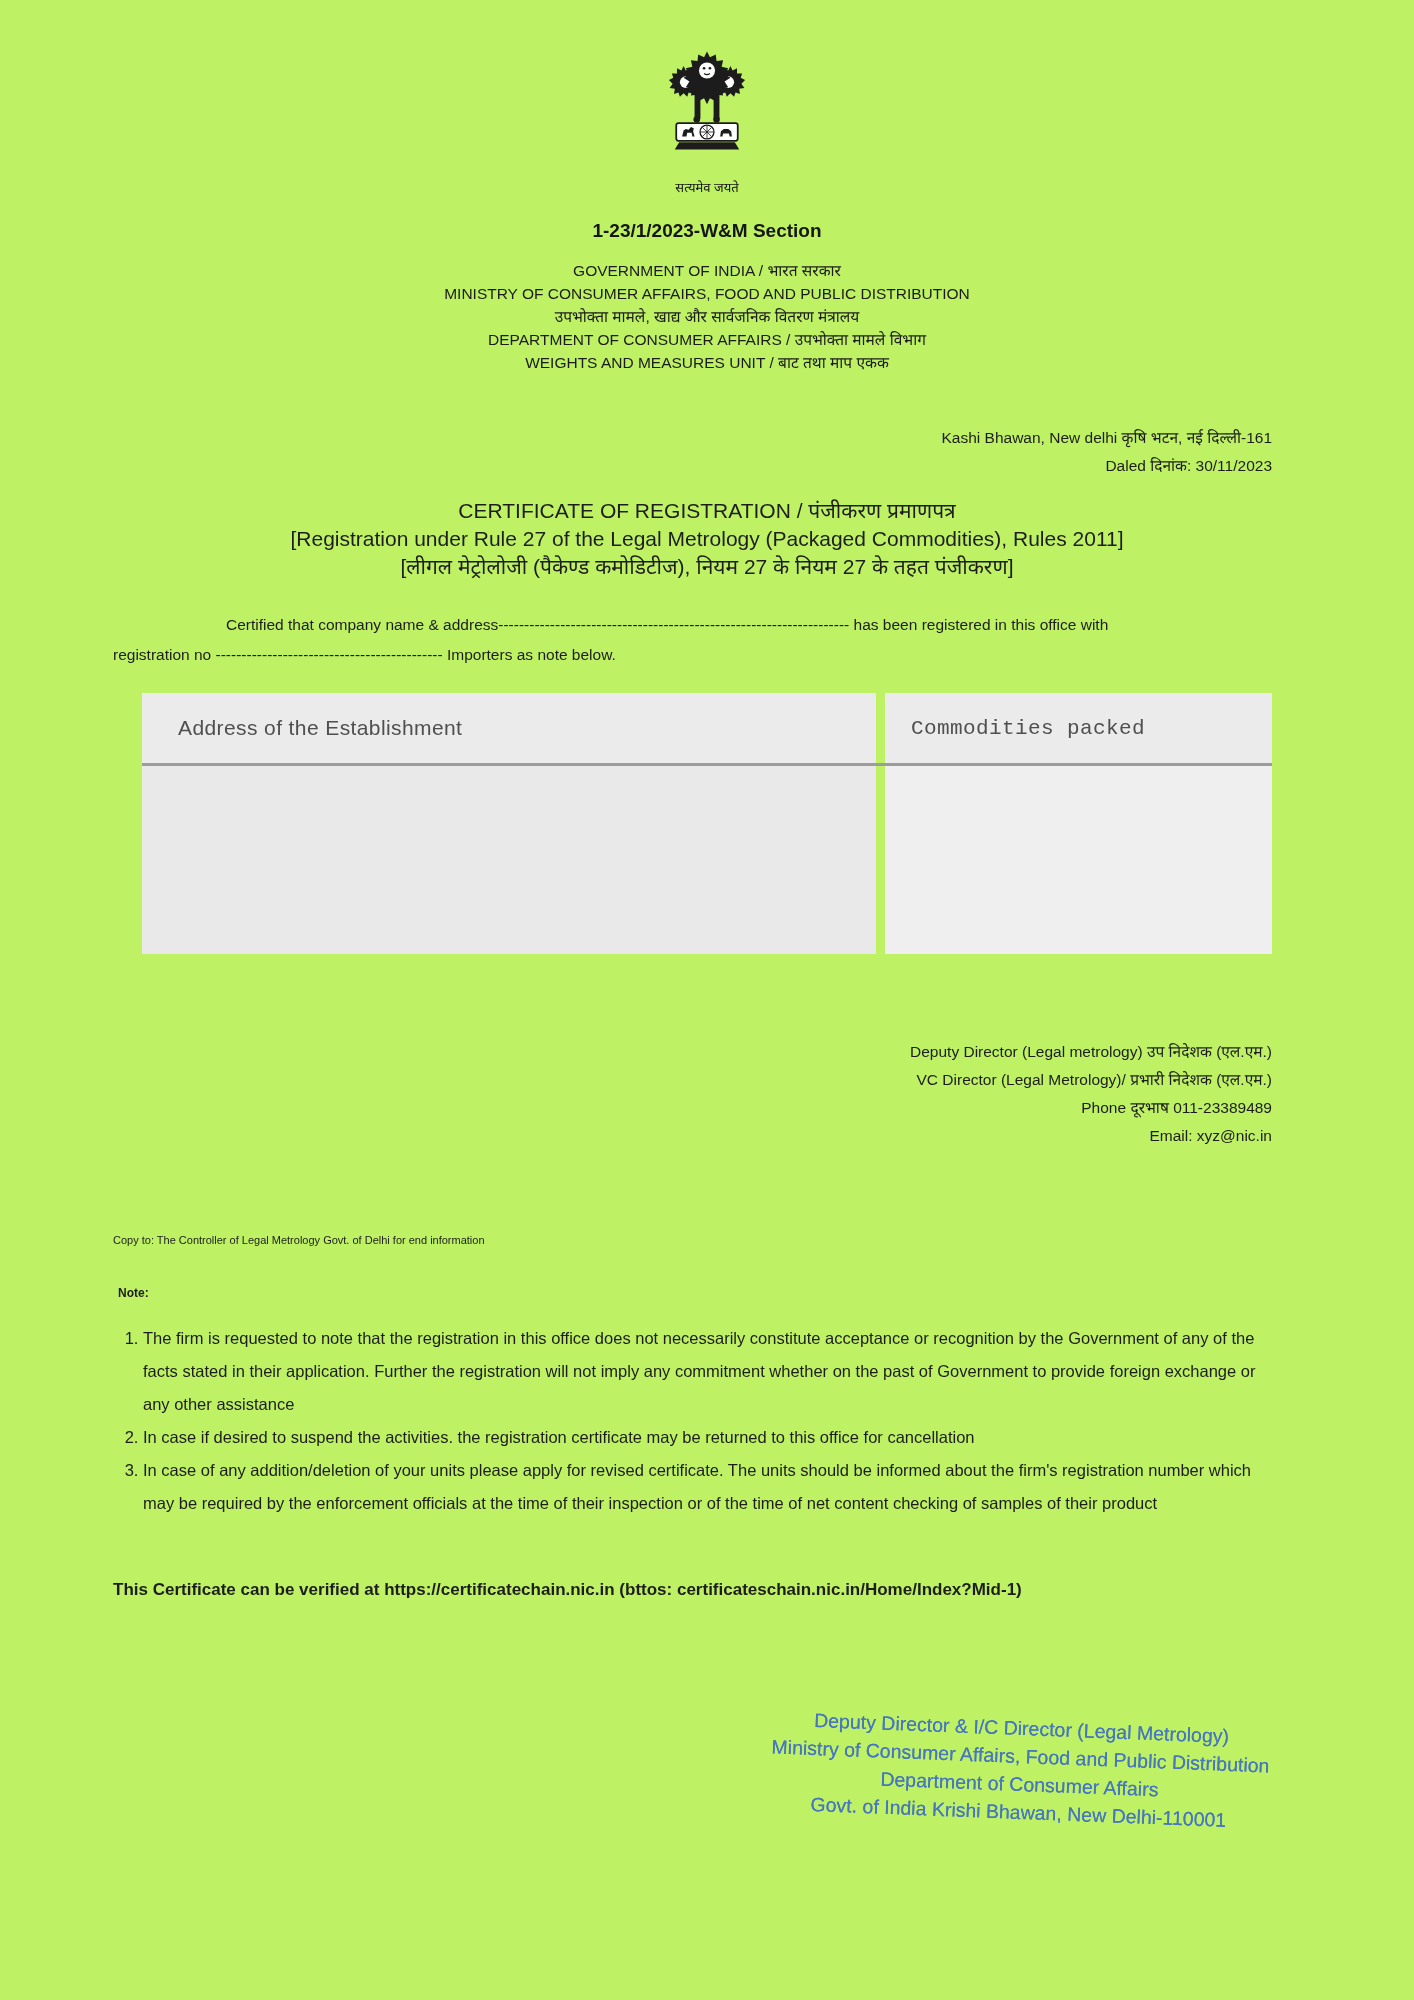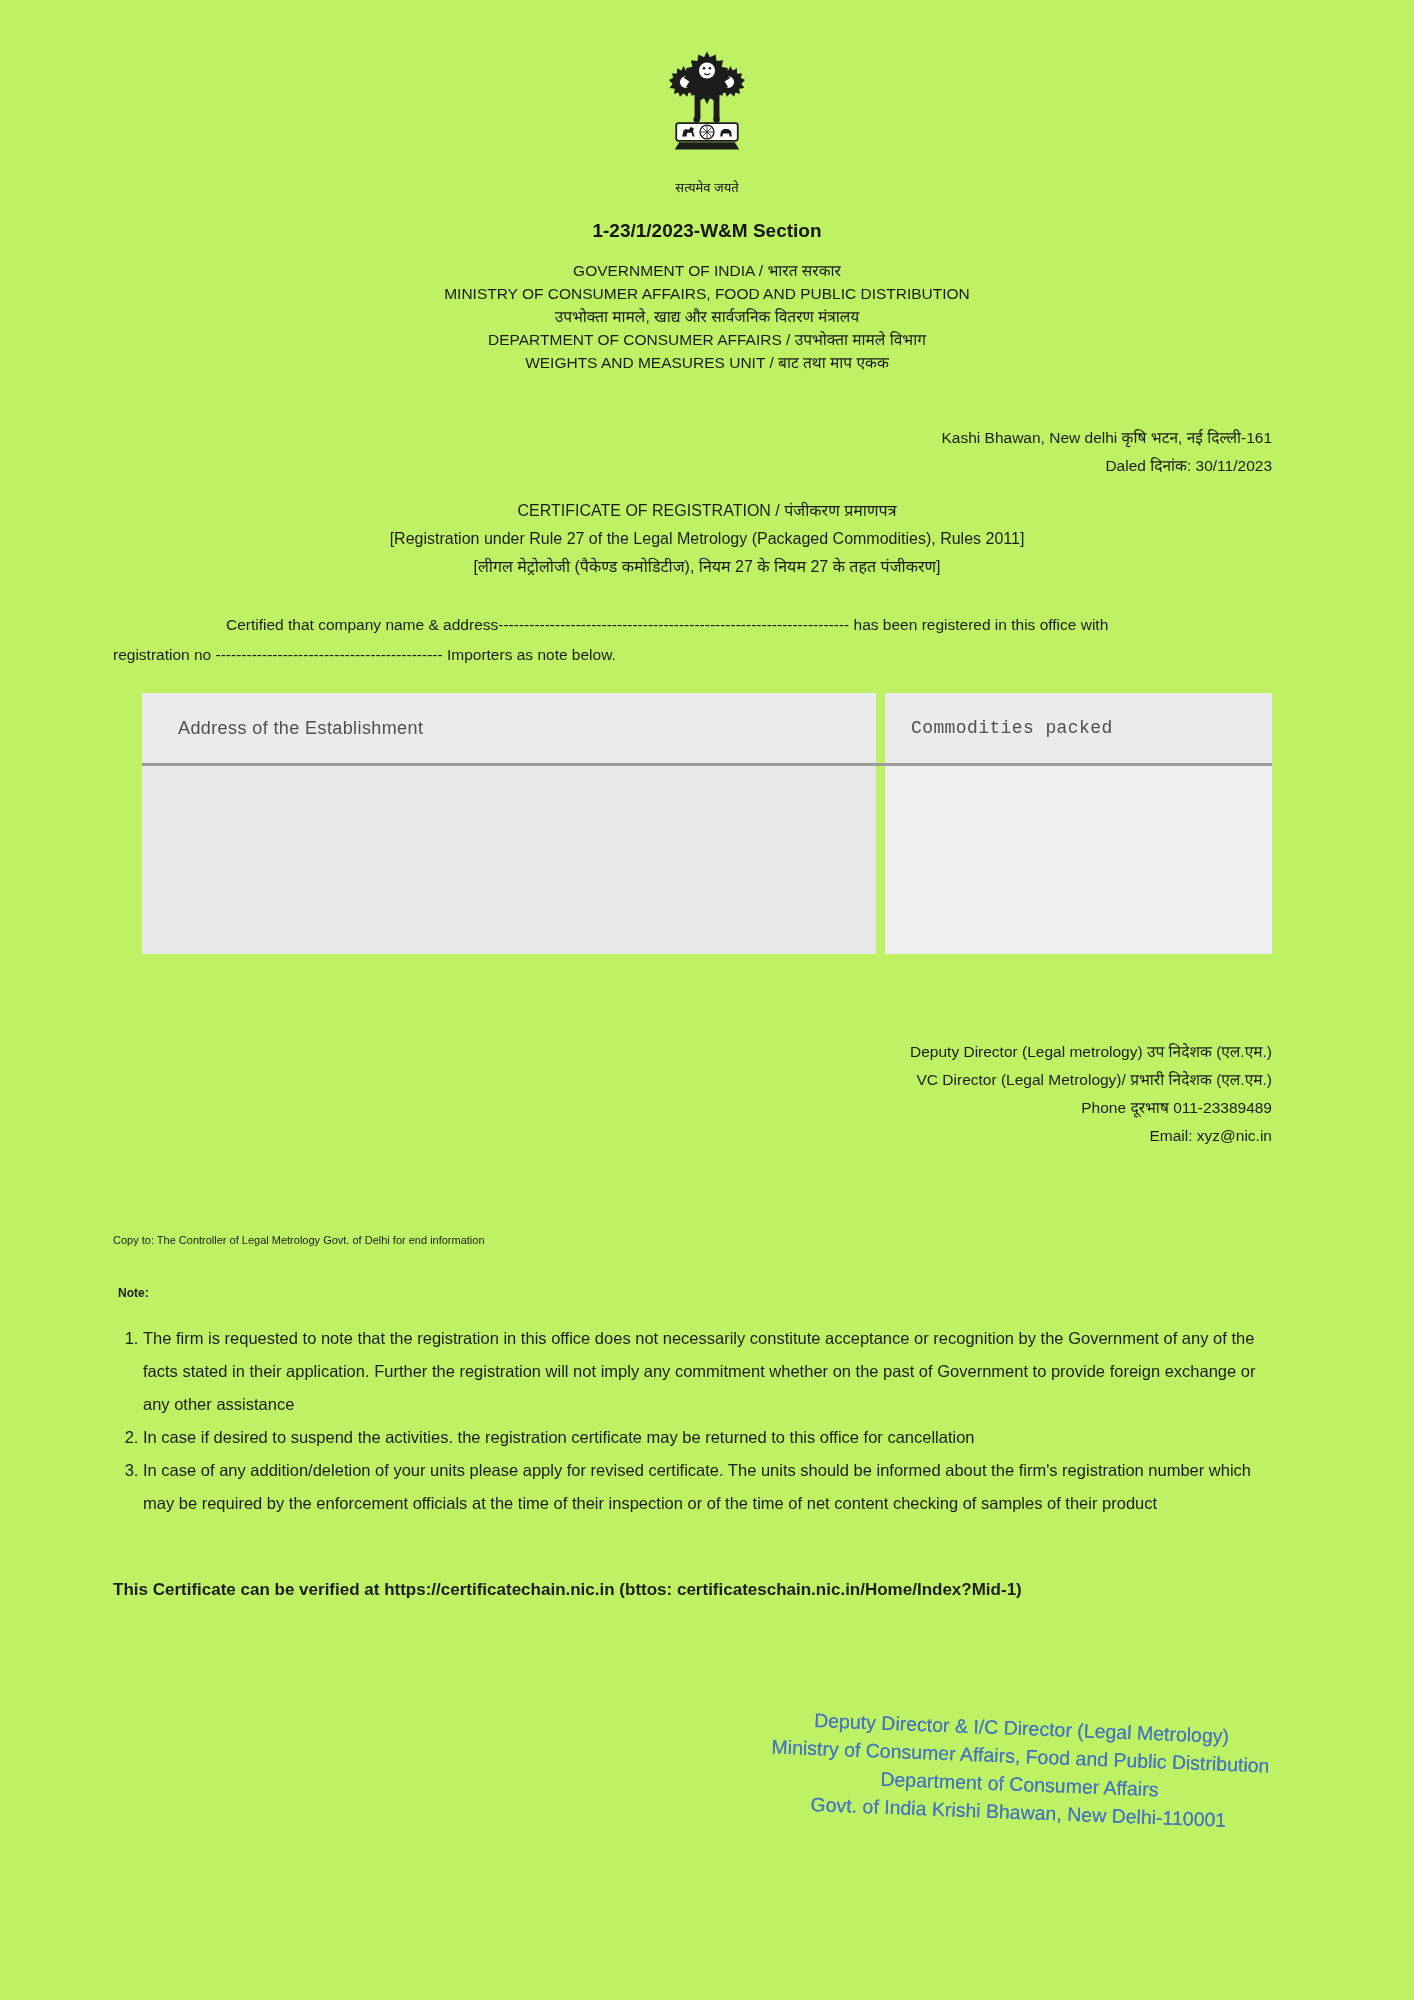--- a/index.html
+++ b/index.html
@@ -17,34 +17,34 @@
   
   .emblem-wrap { top:50px; }
   .emblem-caption { font-size:13px; color:#141414; margin-top:1px; }
 
   
   .ref-number { top:220px; font-weight:bold; font-size:19px; color:#161616; }
   .org-block { top:259px; font-size:15.5px; line-height:23px; color:#1b1b1b; }
 
   .addr-block { top:424px; right:142px; text-align:right; font-size:15.5px; line-height:28px; }
 
-  .title-block { top:497px; font-size:16px; line-height:28px; }
+  .title-block { top:497px; font-size:21px; line-height:28px; }
 
   .certified-block { top:610px; left:113px; width:1166px; font-size:15.5px; line-height:30px; }
   .certified-block .l1 { text-indent:113px; white-space:nowrap; }
   .certified-block .l2 { white-space:nowrap; }
 
   
   .reg-table { top:693px; left:142px; width:1130px; }
   .tbl-row { display:flex; gap:9px; }
   .tbl-header { border-bottom:3px solid var(--table-divider,#9c9c9c); }
   .th-cell {
     height:70px; display:flex; align-items:center;
     background:var(--table-header-bg,#ebebeb);
-    color:#4f4f4f; font-size:18px; letter-spacing:.4px;
+    color:#4f4f4f; font-size:21px; letter-spacing:.4px;
   }
   .cell-address { width:734px; padding-left:36px; box-sizing:border-box; }
   .cell-commodities { flex:1; padding-left:26px; box-sizing:border-box;font-family:Liberation Mono, monospace; }
   .tbl-body .cell-address { background:var(--table-body-left-bg,#e9e9e9); height:188px; }
   .tbl-body .cell-commodities { background:var(--table-body-right-bg,#efefef); height:188px; }
 
   .sign-block { top:1038px; right:142px; text-align:right; font-size:15.5px; line-height:28px; }
 
   .copy-to { top:1234px; left:113px; font-size:11px; }
   .note-label { top:1286px; left:118px; font-weight:bold; font-size:12px; }

